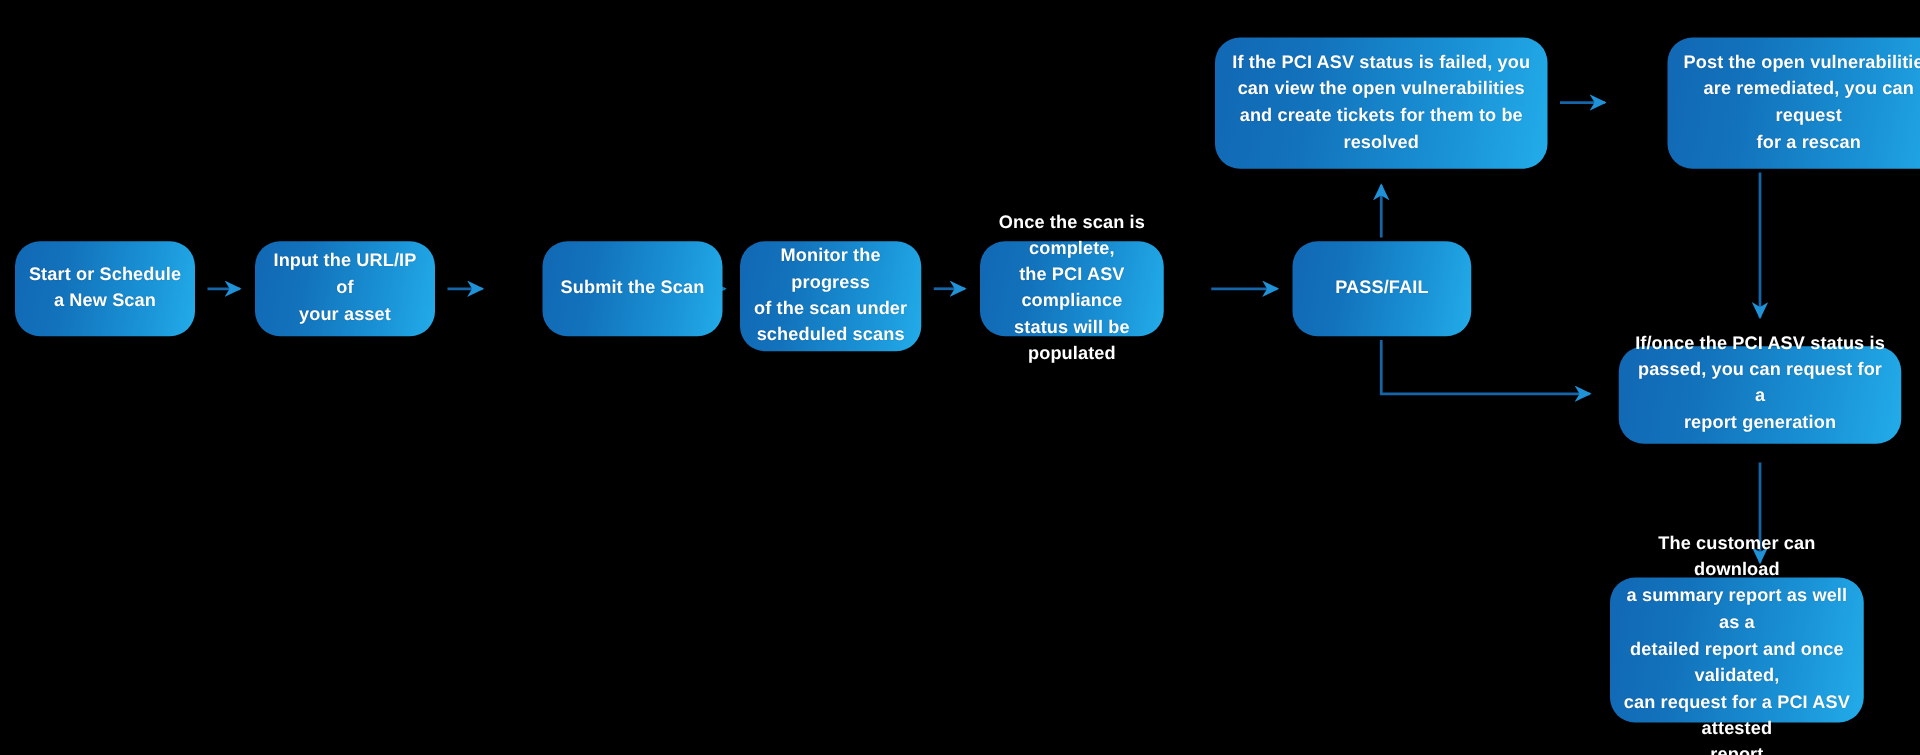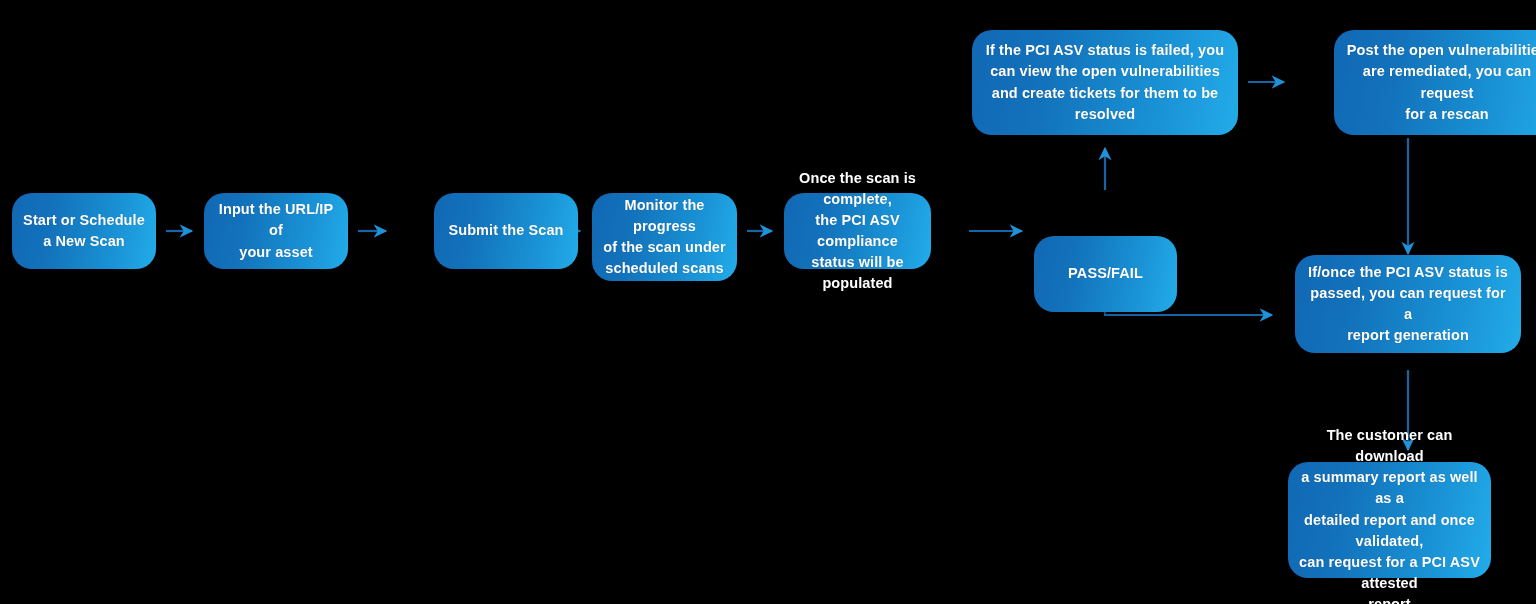--- a/index.html
+++ b/index.html
@@ -96,35 +96,35 @@
       <div class="node" style="left: 592px; top: 193px; width: 145px; height: 88px;">
         <span class="node-text">Monitor the progress
 of the scan under
 scheduled scans</span>
       </div>
       <div class="node" style="left: 784px; top: 193px; width: 147px; height: 76px;">
         <span class="node-text">Once the scan is complete,
 the PCI ASV compliance
 status will be populated</span>
       </div>
-      <div class="node" style="left: 1034px; top: 193px; width: 143px; height: 76px; margin-top: 43px;">
+      <div class="node" style="left: 1034px; top: 193px; width: 143px; height: 76px;">
         <span class="node-text">PASS/FAIL</span>
       </div>
       <div class="node" style="left: 972px; top: 30px; width: 266px; height: 105px;">
         <span class="node-text">If the PCI ASV status is failed, you
 can view the open vulnerabilities
 and create tickets for them to be
 resolved</span>
       </div>
       <div class="node" style="left: 1334px; top: 30px; width: 226px; height: 105px;">
         <span class="node-text">Post the open vulnerabilities
 are remediated, you can request
 for a rescan</span>
       </div>
-      <div class="node" style="left: 1295px; top: 255px; width: 226px; height: 98px;">
+      <div class="node" style="left: 1295px; top: 277px; width: 226px; height: 78px; align-items: flex-end;">
         <span class="node-text">If/once the PCI ASV status is
 passed, you can request for a
 report generation</span>
       </div>
       <div class="node" style="left: 1288px; top: 462px; width: 203px; height: 116px;">
         <span class="node-text">The customer can download
 a summary report as well as a
 detailed report and once validated,
 can request for a PCI ASV attested
 report</span>

